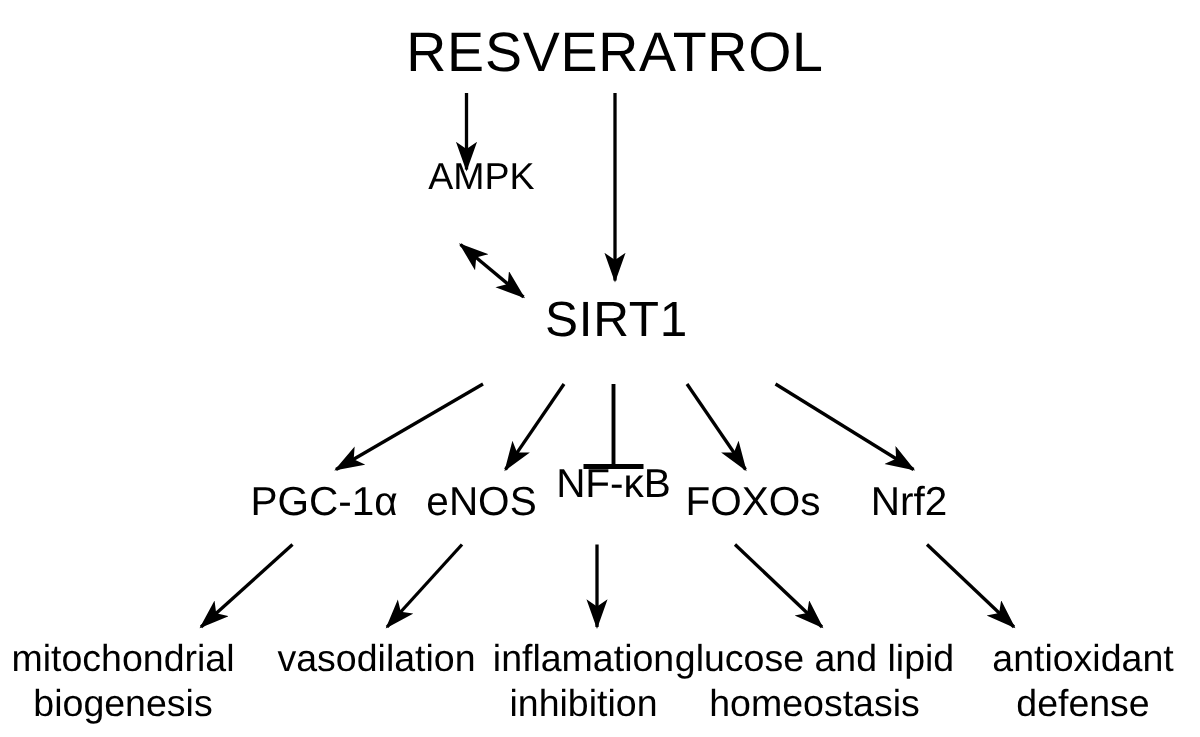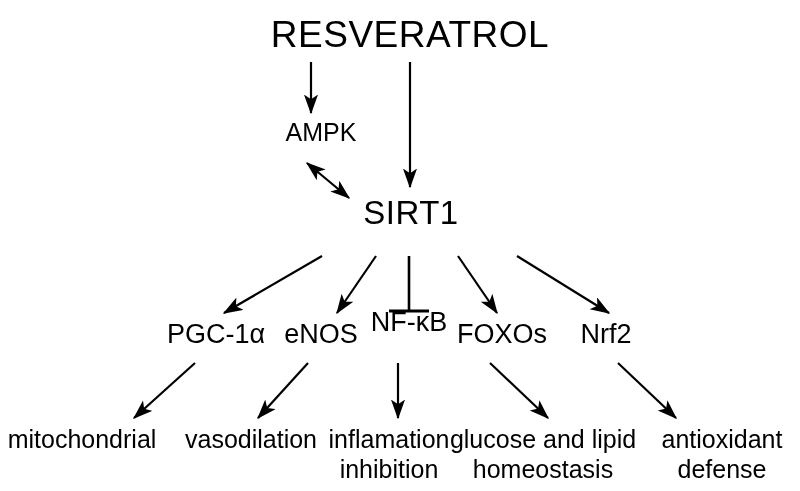--- a/index.html
+++ b/index.html
@@ -91,36 +91,37 @@
 
     <line x1="398" y1="363" x2="398" y2="418" stroke="#000000" stroke-width="2.2" marker-end="url(#ah)"></line>
 
     <line x1="490" y1="363" x2="548" y2="418" stroke="#000000" stroke-width="2.2" marker-end="url(#ah)"></line>
 
     <line x1="618" y1="363" x2="676" y2="418" stroke="#000000" stroke-width="2.2" marker-end="url(#ah)"></line>
   </svg>
 
   <div class="node node-title" style="left:410px; top:16px;">RESVERATROL</div>
 
-  <div class="node node-ampk" style="left:321px; top:119px;">AMPK</div>
+  <div class="node node-ampk" style="left:321px; top:105px;">AMPK</div>
 
   <div class="node node-sirt1" style="left:411px; top:196px;">SIRT1</div>
 
   <div class="node node-mid" style="left:216px; top:320px;">PGC-1α</div>
 
   <div class="node node-mid" style="left:321px; top:320px;">eNOS</div>
 
   <div class="node node-mid" style="left:409px; top:308px;">NF-κB</div>
 
   <div class="node node-mid" style="left:502px; top:320px;">FOXOs</div>
 
   <div class="node node-mid" style="left:606px; top:320px;">Nrf2</div>
 
   <div class="node node-effect" style="left:82px; top:425px;">
     <span class="effect-line">mitochondrial</span>
+    <span class="effect-line">biogenesis</span>
   </div>
 
   <div class="node node-effect" style="left:251px; top:425px;">
     <span class="effect-line">vasodilation</span>
     <span class="effect-line"></span>
   </div>
 
   <div class="node node-effect" style="left:389px; top:425px;">
     <span class="effect-line">inflamation</span>
     <span class="effect-line">inhibition</span>

